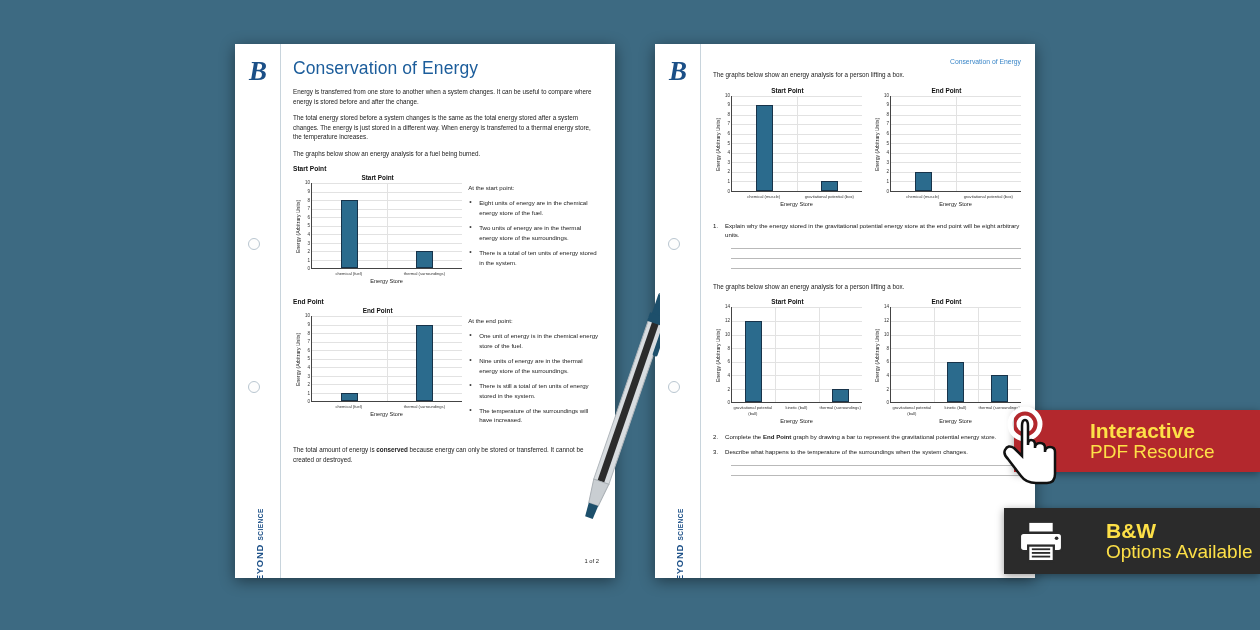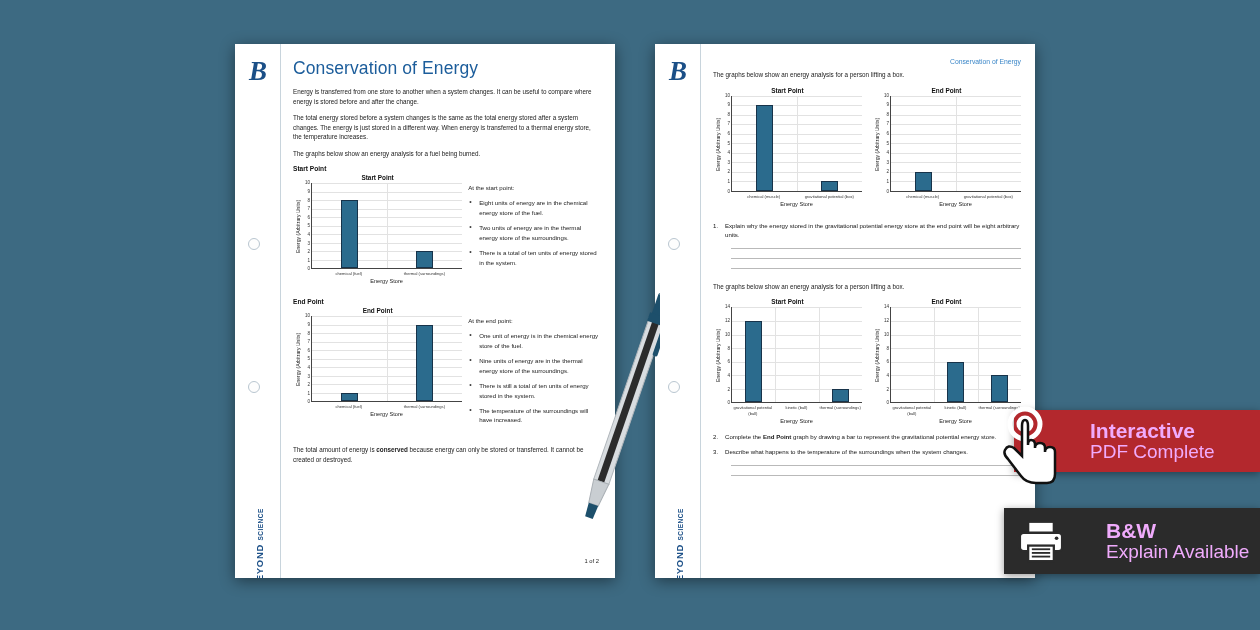--- a/index.html
+++ b/index.html
@@ -132,21 +132,21 @@
   .footer-pg { position: absolute; right: 16px; bottom: 14px; font-size: 5.8px; color: #222; }
   .closing { font-size: 6.3px; line-height: 1.55; color: #1a1a1a; }
   .closing b { font-weight: bold; }
 
   
   #pen { position: absolute; left: 580px; top: 282px; width: 80px; height: 260px; pointer-events: none; }
 
   
   .badge {
     position: absolute; display: flex; align-items: center;
-    color: #f0abfc; box-shadow: 0 2px 8px rgba(0,0,0,.4);
+    color: #fde047; box-shadow: 0 2px 8px rgba(0,0,0,.4);
   }
   #badge-interactive {
     left: 1014px; top: 410px; width: 246px; height: 62px;
     background: #b3282d;
   }
   #badge-bw {
     left: 1004px; top: 508px; width: 256px; height: 66px;
     background: #2b2b2b;
   }
   .badge-icon { flex: none; display: flex; align-items: center; justify-content: center; }
@@ -538,33 +538,33 @@
   <g fill="none" stroke="#ffffff" stroke-width="5">
     <circle cx="30" cy="20" r="15"></circle>
     <circle cx="30" cy="20" r="6" fill="#ffffff"></circle>
   </g>
   <path d="M27 22 L27 52 L19 44 Q13 40 10 46 Q8 50 13 55 L26 72 Q31 79 41 79 L52 79 Q60 79 60 70 L60 48 Q60 43 55 43 Q50 43 50 48 L50 44 Q50 39 45 39 Q40 39 40 44 L40 41 Q40 36 36 36 Q33 36 33 41 L33 22 Q33 16 30 16 Q27 16 27 22 Z" fill="#ffffff" stroke="#111111" stroke-width="2.5"></path>
 </svg>
 
 <div class="badge" id="badge-interactive">
   <div class="badge-txt" style="margin-left:76px">
     <div class="l1">Interactive</div>
-    <div class="l2">PDF Complete</div>
+    <div class="l2">PDF Resource</div>
   </div>
 </div>
 
 <div class="badge" id="badge-bw">
   <div class="badge-icon" style="width:74px">
     <svg viewBox="0 0 54 48" width="50" height="44">
       <rect x="13" y="3" width="28" height="13" fill="#fff" stroke="#2b2b2b" stroke-width="2.5"></rect>
       <rect x="4" y="15" width="46" height="20" rx="4" fill="#fff" stroke="#2b2b2b" stroke-width="2.5"></rect>
       <circle cx="44" cy="21" r="2" fill="#2b2b2b"></circle>
       <rect x="13" y="29" width="28" height="17" fill="#fff" stroke="#2b2b2b" stroke-width="2.5"></rect>
       <line x1="17" y1="33" x2="37" y2="33" stroke="#2b2b2b" stroke-width="2"></line>
       <line x1="17" y1="37" x2="37" y2="37" stroke="#2b2b2b" stroke-width="2"></line>
       <line x1="17" y1="41" x2="37" y2="41" stroke="#2b2b2b" stroke-width="2"></line>
     </svg>
   </div>
   <div class="badge-txt">
     <div class="l1">B&amp;W</div>
-    <div class="l2">Explain Available</div>
+    <div class="l2">Options Available</div>
   </div>
 </div>
 
 </body></html>

